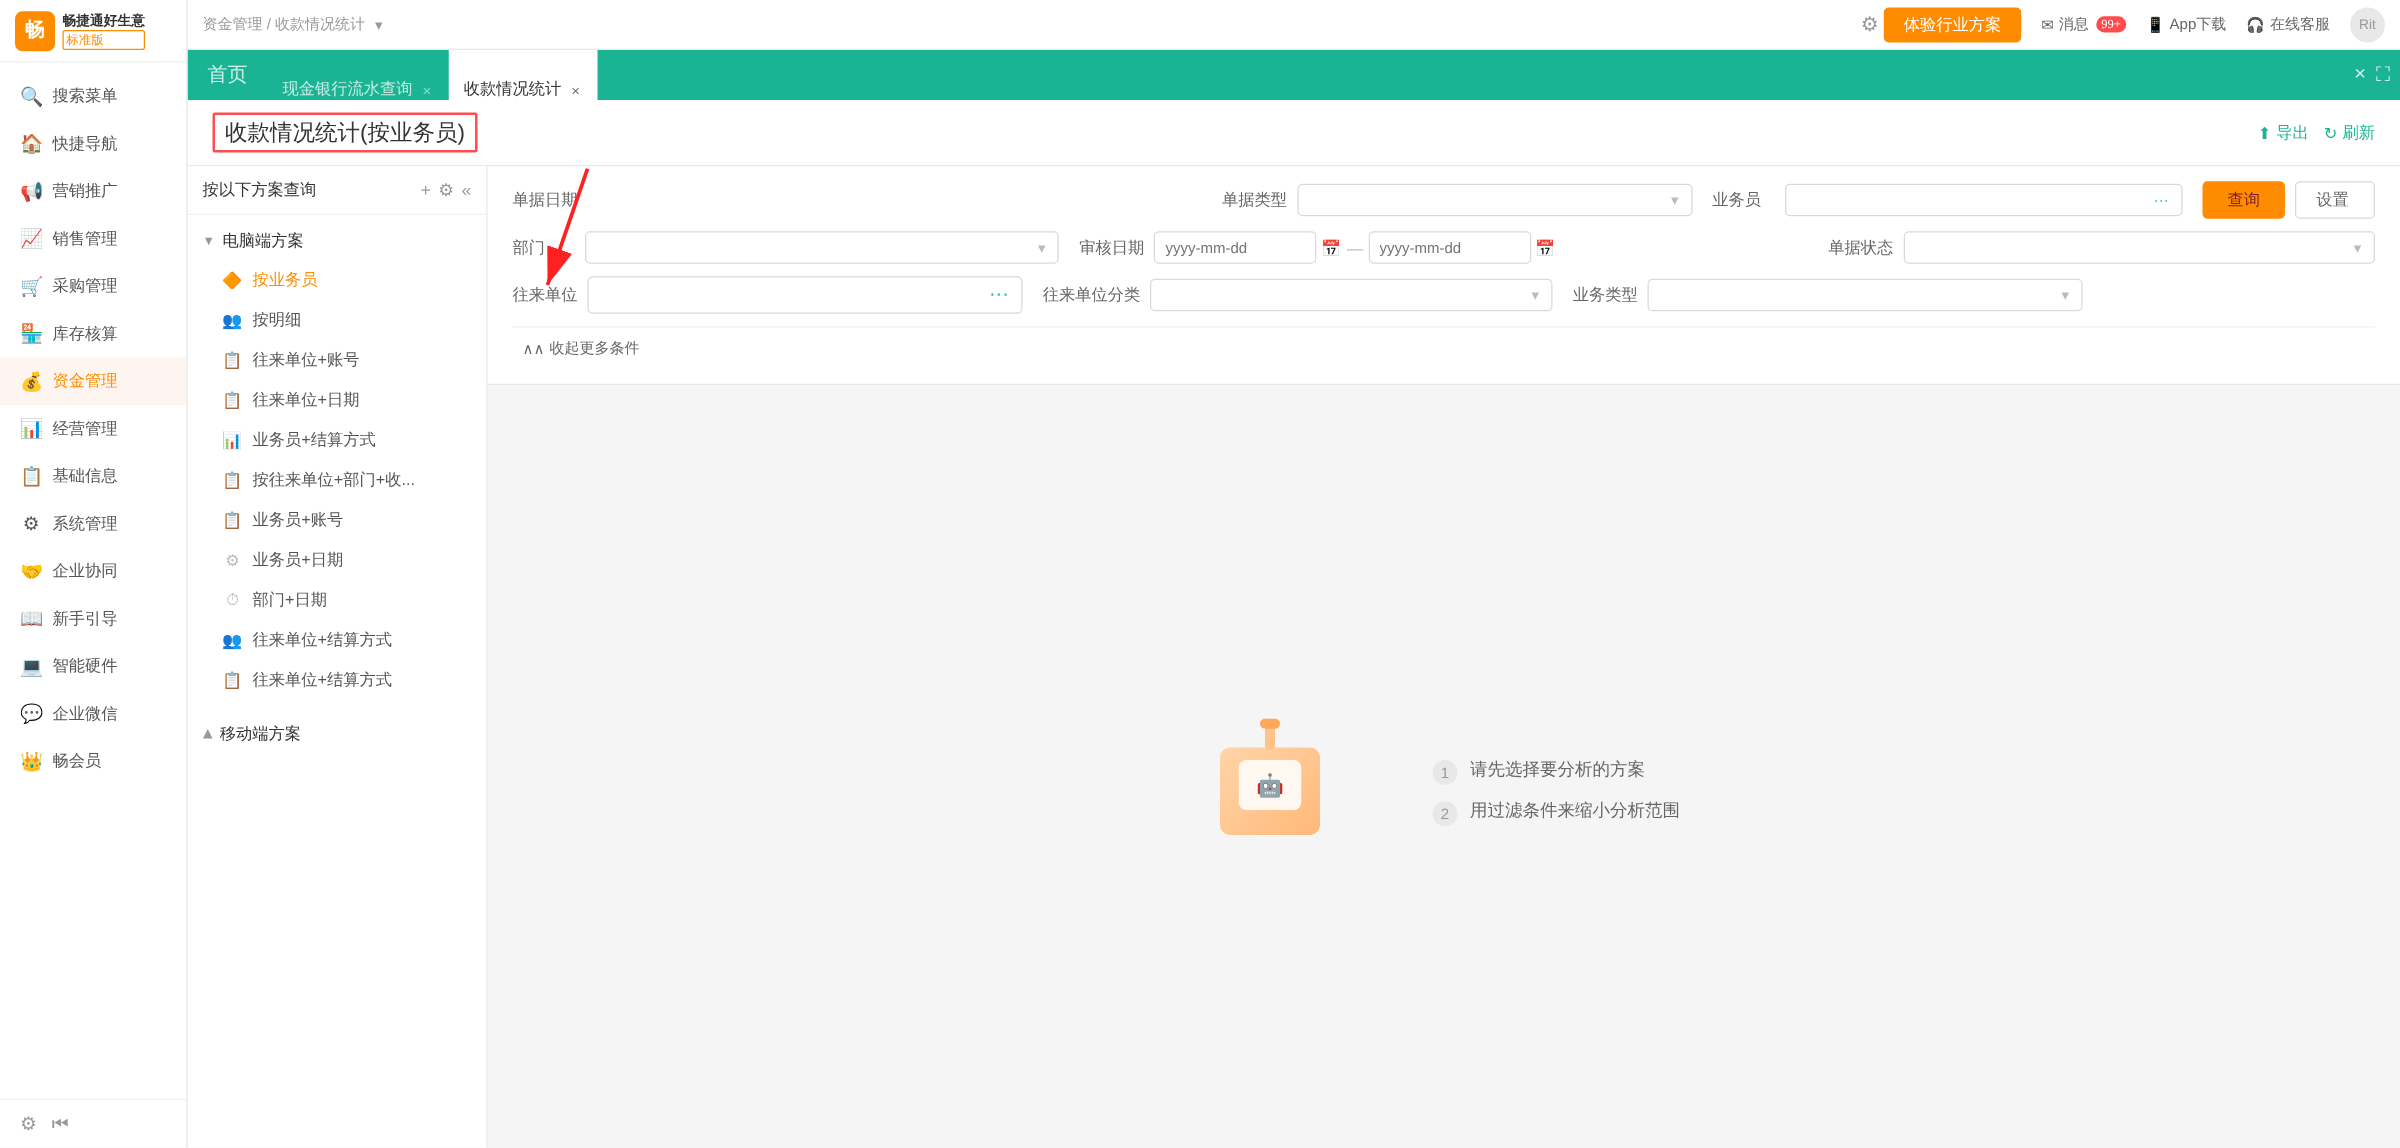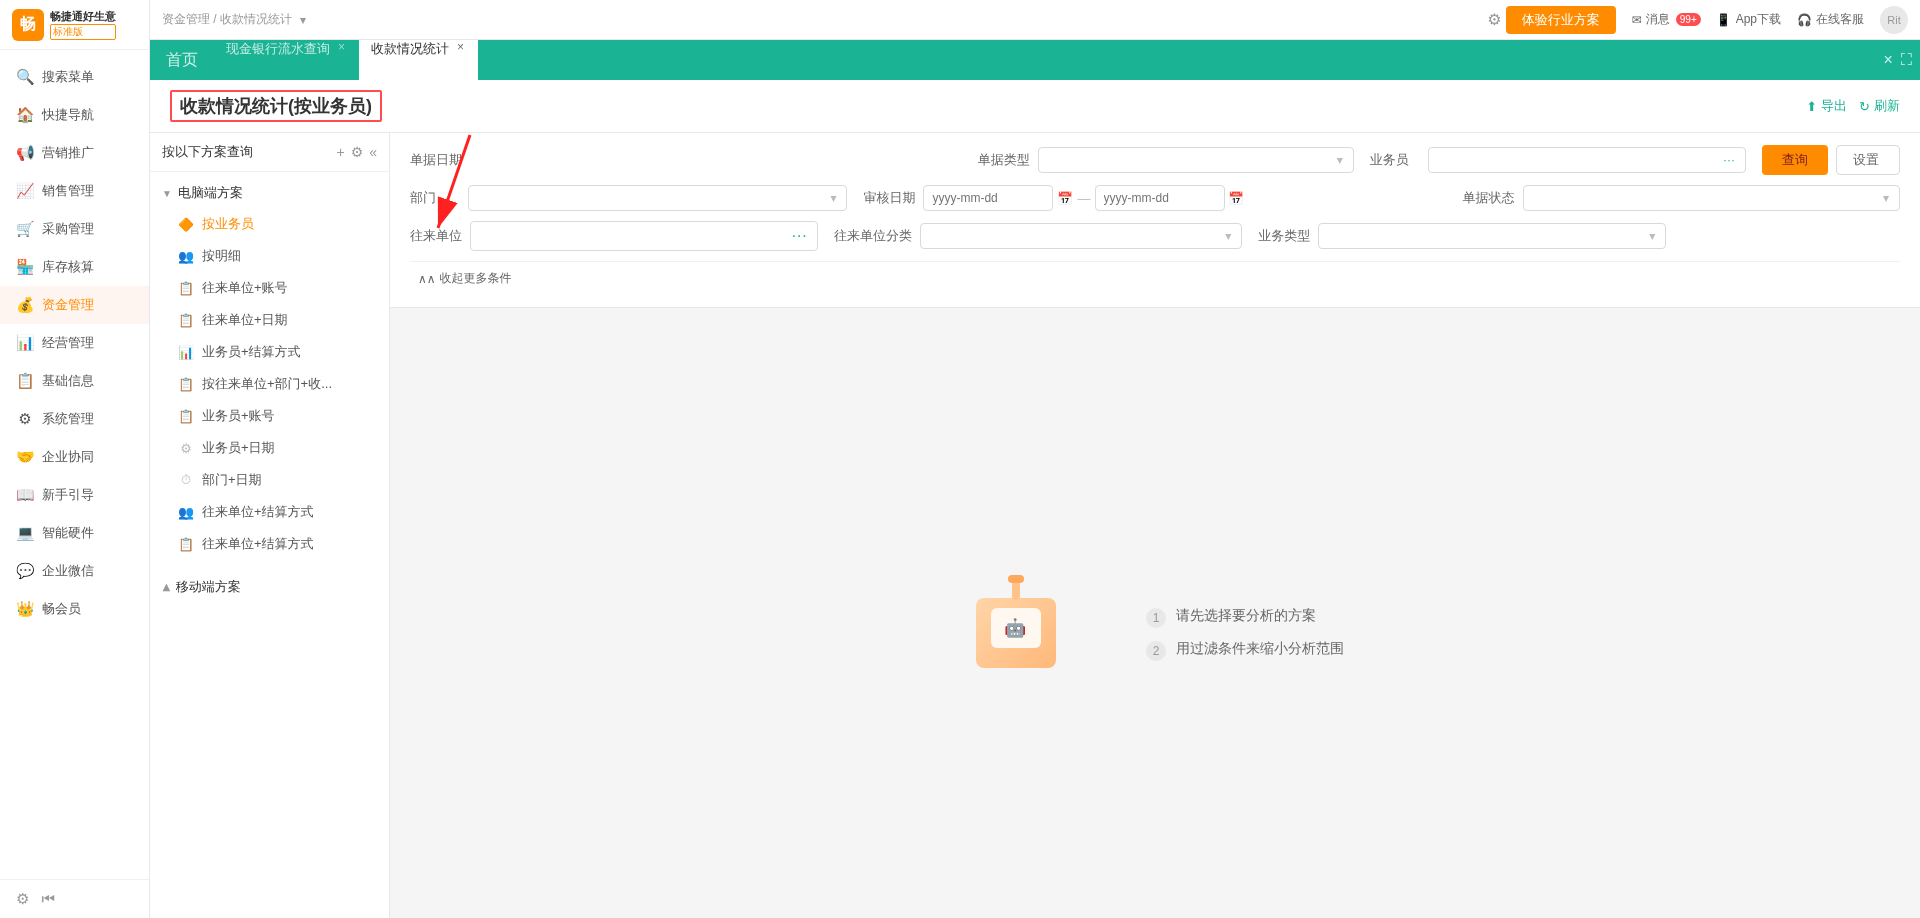--- a/index.html
+++ b/index.html
@@ -38,21 +38,21 @@
     }
     .header-right {
       display: flex; align-items: center; gap: 16px; margin-left: 16px;
     }
     .msg-btn, .app-btn, .service-btn {
       background: none; border: none; cursor: pointer;
       color: #666; font-size: 12px; display: flex; align-items: center; gap: 4px;
     }
     .badge {
       background: #ff4d4f; color: #fff; border-radius: 8px;
-      font-size: 10px; padding: 1px 4px; margin-left: 2px;
+      font-size: 10px; padding: 1px 4px; margin-left: 2px; font-family: Liberation Serif, serif;
     }
     .user-avatar {
       width: 28px; height: 28px; background: #e8e8e8; border-radius: 50%;
       display: flex; align-items: center; justify-content: center;
       font-size: 11px; color: #999;
     }
 
     
     .sidebar {
       position: fixed;
@@ -101,21 +101,21 @@
       display: flex; align-items: center;
       z-index: 99;
     }
     .tab-home {
       padding: 0 16px; height: 100%;
       display: flex; align-items: center;
       color: rgba(255,255,255,0.8); cursor: pointer; font-size: 16px;
     }
     .tab-item {
       padding: 0 12px; height: 100%;
-      display: flex; align-items: flex-start; gap: 6px;
+      display: flex; align-items: flex-end; gap: 6px;
       cursor: pointer; font-size: 13px; position: relative;
     }
     .tab-item.inactive { color: rgba(255,255,255,0.75); }
     .tab-item.active {
       background: #fff; color: #333;
     }
     .tab-close {
       font-size: 12px; color: inherit; opacity: 0.7;
       background: none; border: none; cursor: pointer; padding: 0 2px;
     }
@@ -137,21 +137,21 @@
     }
 
     
     .page-header {
       background: #fff;
       padding: 10px 20px;
       display: flex; align-items: center; justify-content: space-between;
       border-bottom: 1px solid #e8e8e8;
     }
     .page-title {
-      font-size: 18px; font-weight: bold; color: #333;
+      font-size: 18px; font-weight: normal; color: #333;
       border: 2px solid #ff4d4f; padding: 2px 8px; border-radius: 2px;
     }
     .page-actions {
       display: flex; align-items: center; gap: 12px;
     }
     .export-btn, .refresh-btn {
       background: none; border: none; cursor: pointer;
       color: #1ab394; font-size: 13px; display: flex; align-items: center; gap: 4px;
     }
     .date-tab {

